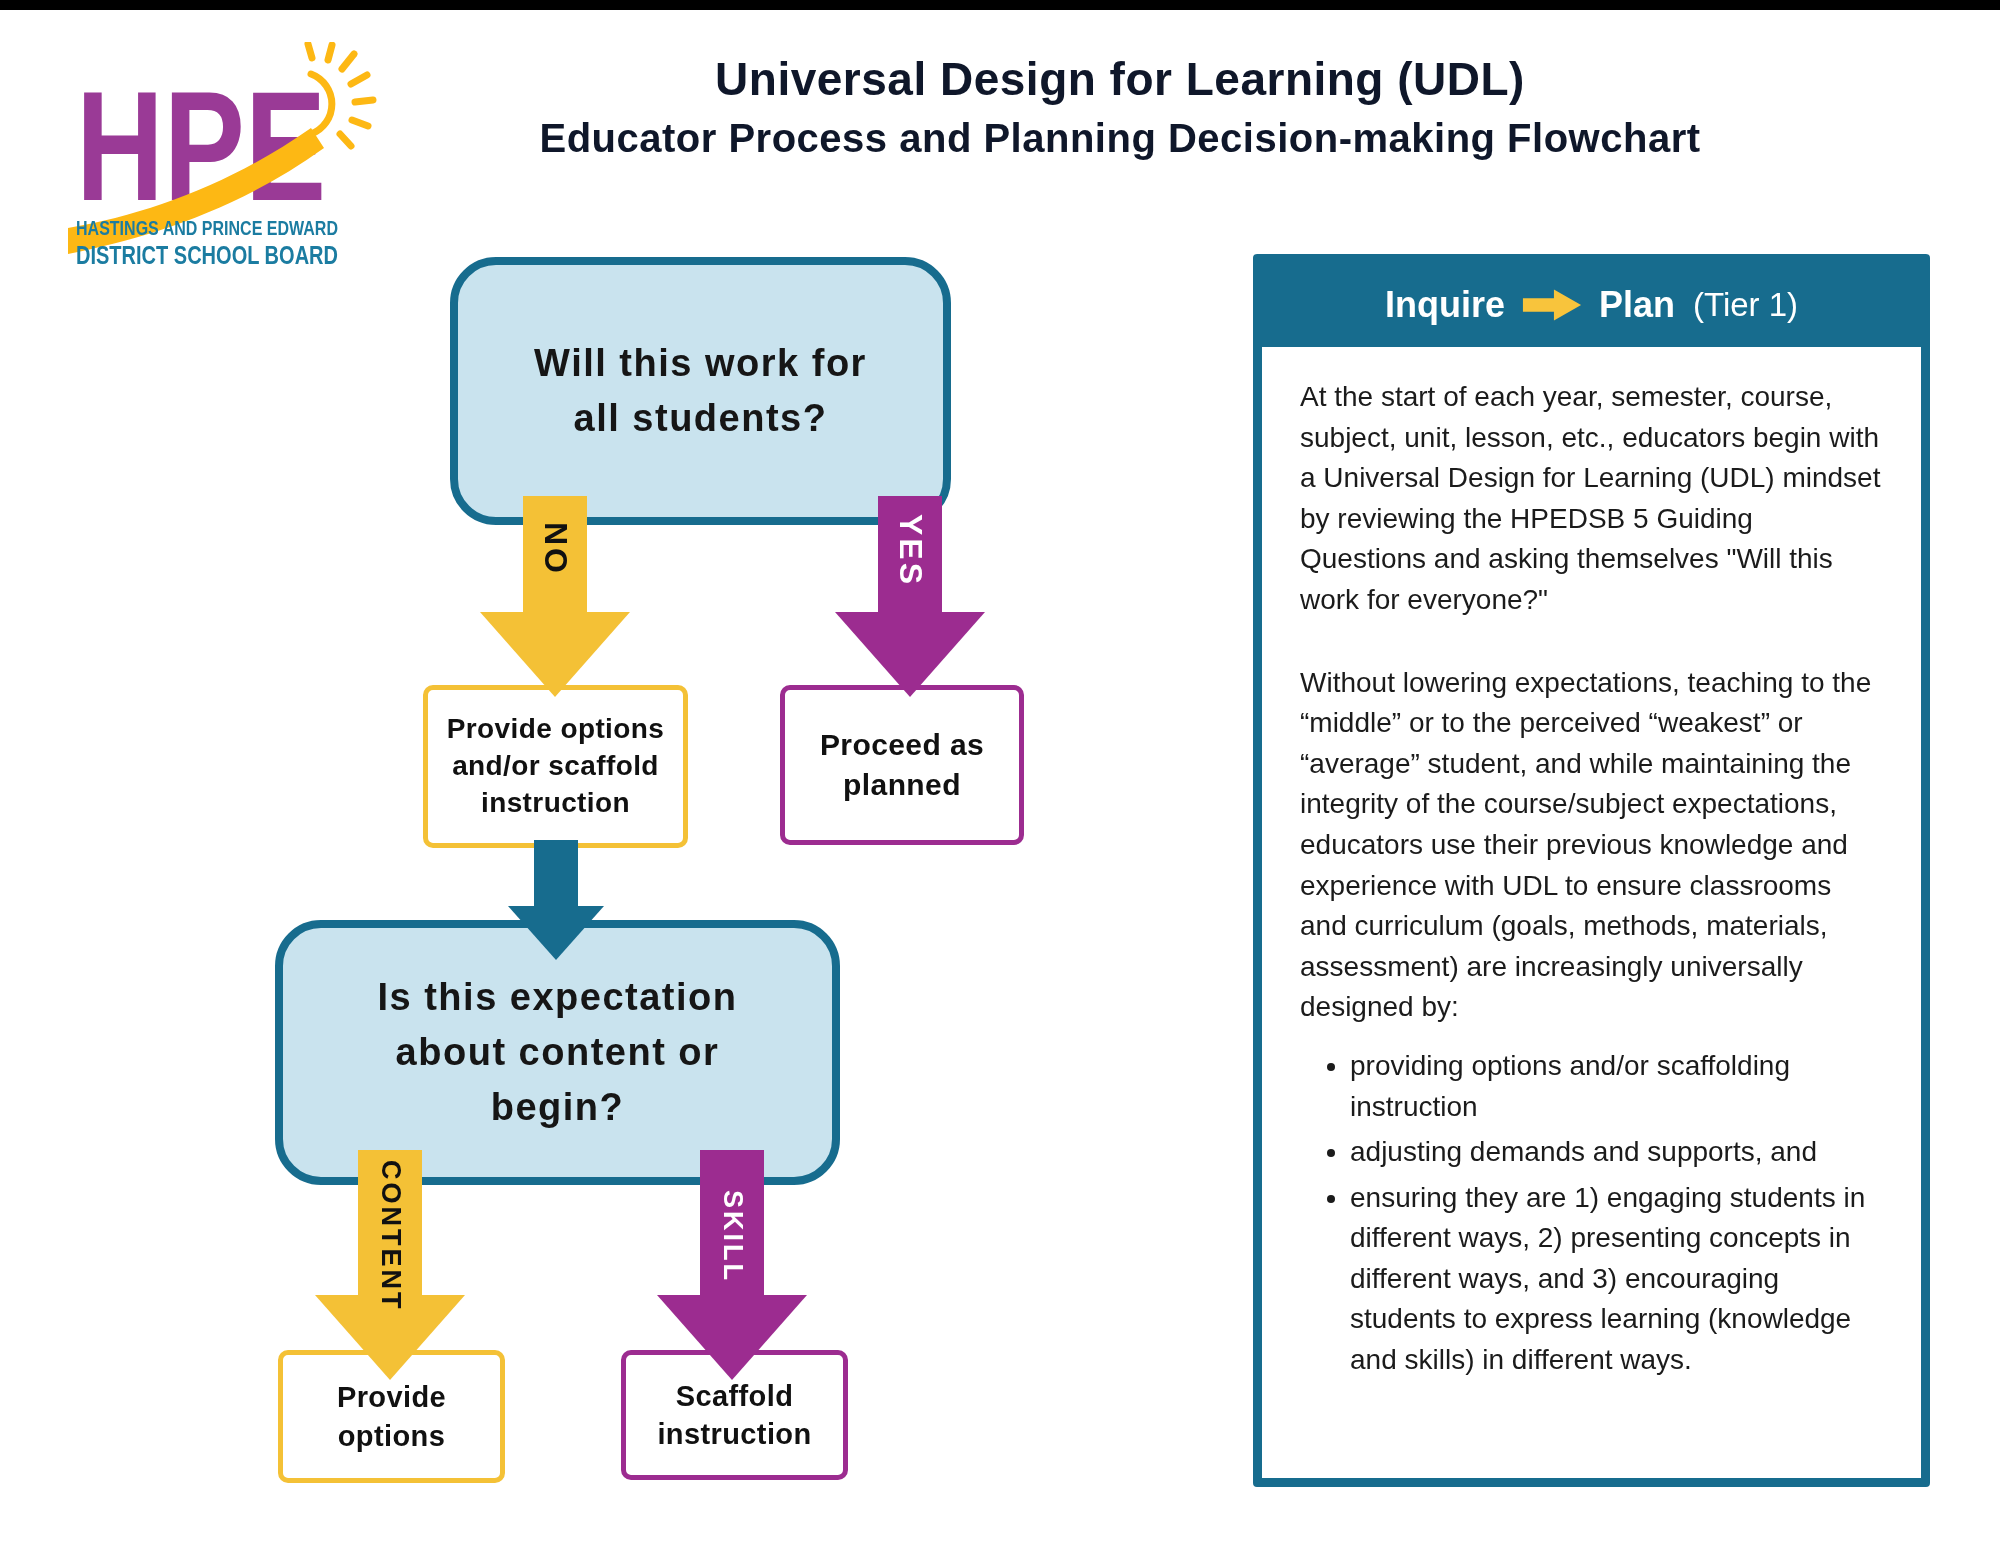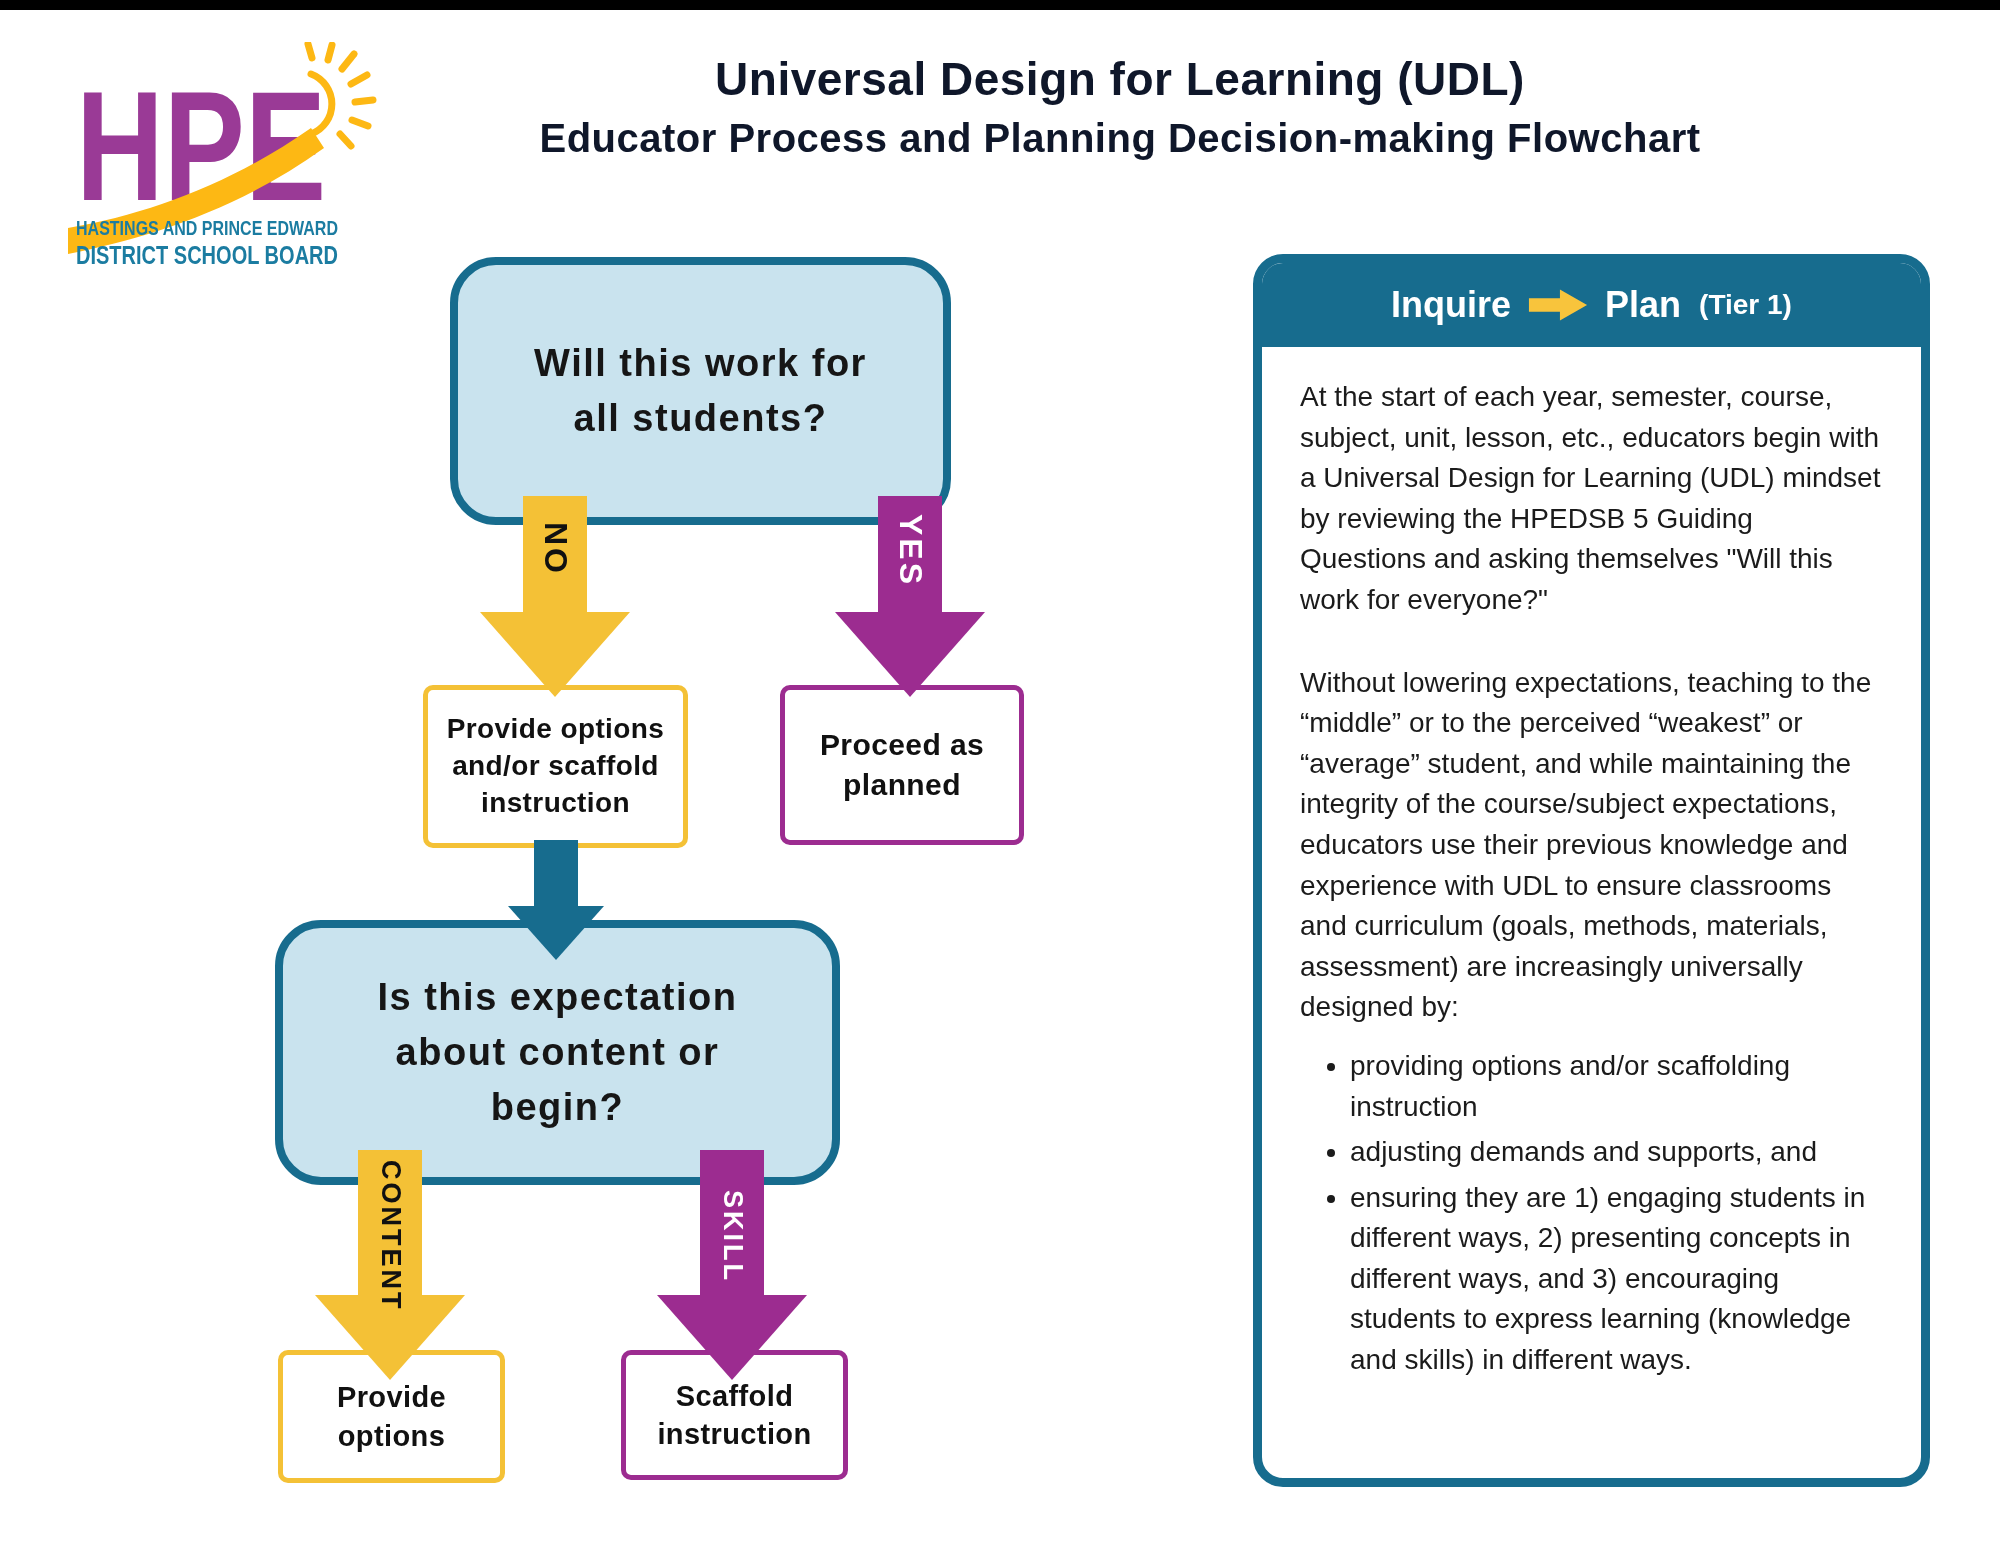--- a/index.html
+++ b/index.html
@@ -45,25 +45,25 @@
 
   .arrow{position:absolute;display:flex;flex-direction:column;align-items:center;z-index:3;}
   .shaft{background:var(--c);}
   .head{width:0;height:0;border-left:solid transparent;border-right:solid transparent;border-top:solid var(--c);}
   .alabel{position:absolute;writing-mode:vertical-rl;text-orientation:mixed;font-weight:700;
     color:#fff;letter-spacing:3px;}
   .alabel.dark{color:#111;}
 
   
   .panel{position:absolute;left:1253px;top:254px;width:677px;height:1233px;background:#fff;
-    border:9px solid var(--teal);border-radius:30px;overflow:hidden;}
+    border:9px solid var(--teal);border-radius:4px;overflow:hidden;}
   .panel-header{background:var(--teal);height:84px;display:flex;align-items:center;justify-content:center;
     gap:16px;color:#fff;}
   .ph-bold{font-size:36px;font-weight:700;}
-  .ph-reg{font-size:28px;font-weight:700;margin-left:2px;}
+  .ph-reg{font-size:33px;font-weight:400;margin-left:2px;}
   .panel-body{padding:30px 36px 0 38px;font-size:28px;line-height:1.45;color:#1b1b1b;}
   .panel-body p{margin:0 0 42px 0;}
   .panel-body p.tight{margin-bottom:18px;}
   .panel-body ul{margin:0;padding-left:50px;}
   .panel-body li{margin-bottom:5px;}
 </style>
 </head>
 <body>
 
 <div class="page">

